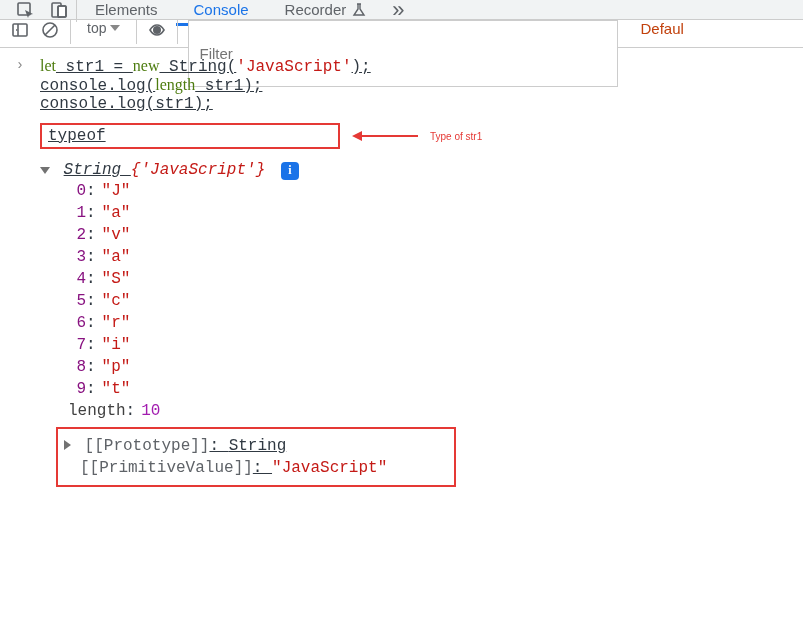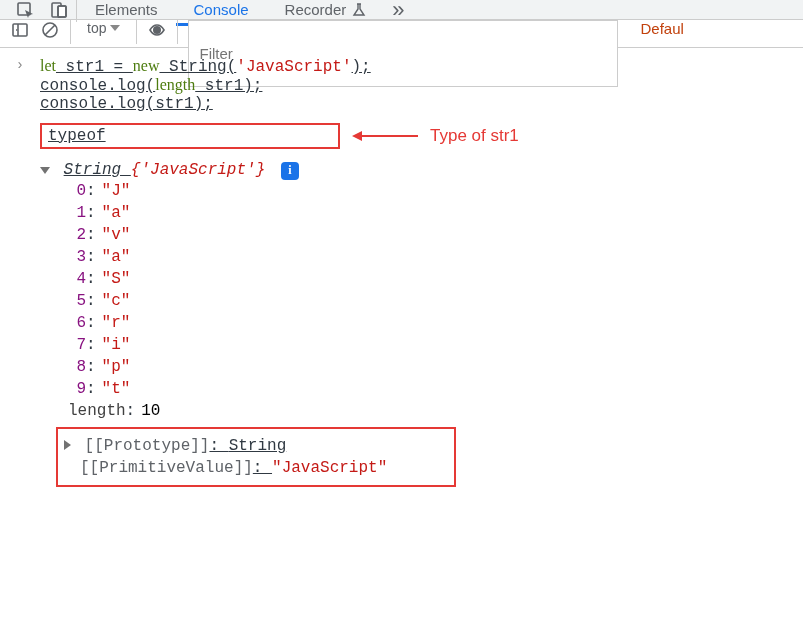--- a/index.html
+++ b/index.html
@@ -56,31 +56,31 @@
 .k-red { color: #c41a16; }
 .k-italic { font-style: italic; }
 .annot-box {
   border: 2px solid #e53935;
   padding: 2px 6px;
   display: inline-block;
   min-width: 300px;
 }
 .annot-wrap { display: flex; align-items: center; gap: 12px; margin: 4px 0 6px 0; }
 .arrow-svg { width: 66px; height: 12px; }
-.annot-text { color: #e53935; font-family: -apple-system, 'Segoe UI', Arial, sans-serif; font-size: 17px; }
+.annot-text { color: #e53935; font-family: -apple-system, 'Segoe UI', Arial, sans-serif; font-size: 10px; }
 .tri-down { display:inline-block; width:0; height:0; border-left:5px solid transparent; border-right:5px solid transparent; border-top:7px solid #727272; margin-right: 4px; }
 .tri-right { display:inline-block; width:0; height:0; border-top:5px solid transparent; border-bottom:5px solid transparent; border-left:7px solid #727272; margin-right: 4px; }
 .info-badge { display:inline-flex; align-items:center; justify-content:center; width:18px; height:18px; border-radius:4px; background:#1a73e8; color:#fff; font-size:12px; font-weight:bold; font-family:Georgia,serif; margin-left:6px; }
 .props { margin-left: 28px; }
 .prop-row { display:flex; padding: 2px 0; font-size: 16px; }
 .prop-idx { color:#881280; min-width: 18px; text-align:right; }
 .prop-colon { color:#303942; padding-right:6px; }
 .prop-val { color:#c41a16; }
 .len-row { color:#404040; }
-.len-val { color:#000000;text-align:right; }
+.len-val { color:#a21caf;text-align:right; }
 .proto-box { border: 2px solid #e53935; margin-left: 56px; padding: 6px 26px 6px 6px; display:inline-block; min-width: 400px; margin-top: 2px; }
 .proto-row { font-size: 16px; padding: 2px 0; }
 .proto-key { color: #5f6368; }
 </style>
 </head>
 <body>
 
 <div class="tabs">
   <div class="tab-icon">
     <svg width="18" height="18" viewBox="0 0 18 18">

